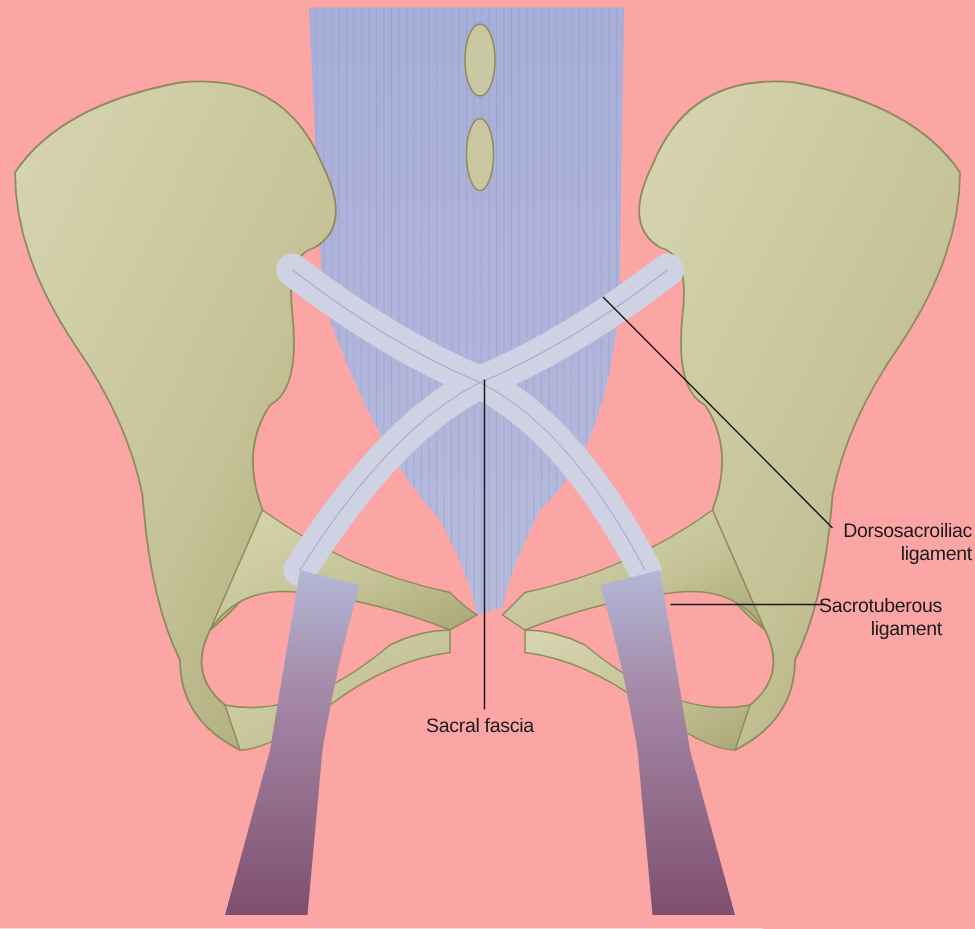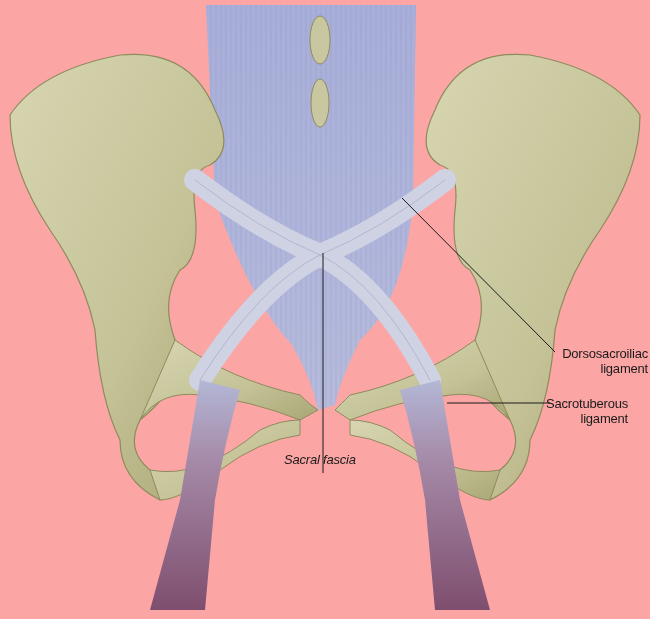--- a/index.html
+++ b/index.html
@@ -75,16 +75,16 @@
   <div class="label right" style="left:548px; top:346px; width:100px;">
     <div>Dorsosacroiliac</div>
     <div>ligament</div>
   </div>
 
   <div class="label right" style="left:528px; top:396px; width:100px;">
     <div>Sacrotuberous</div>
     <div>ligament</div>
   </div>
 
-  <div class="label" style="left:284px; top:452px; width:90px;font-style:italic;">
+  <div class="label" style="left:284px; top:476px; width:90px;">
     <span>Sacral fascia</span>
   </div>
 </div>
 
 </body></html>

